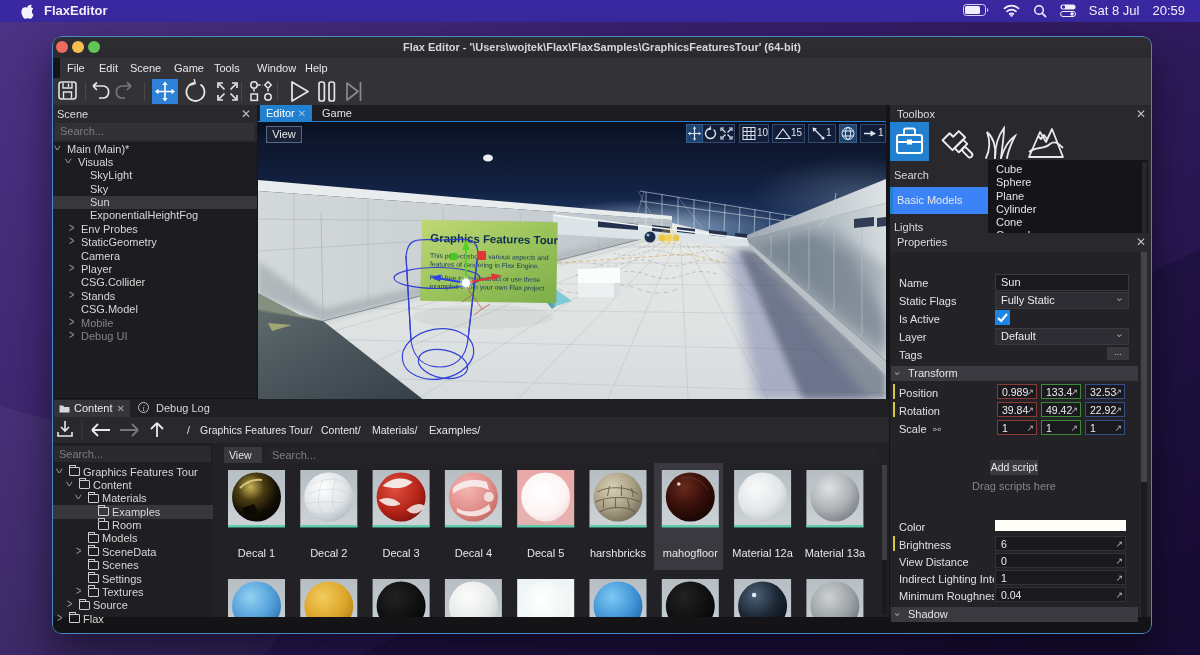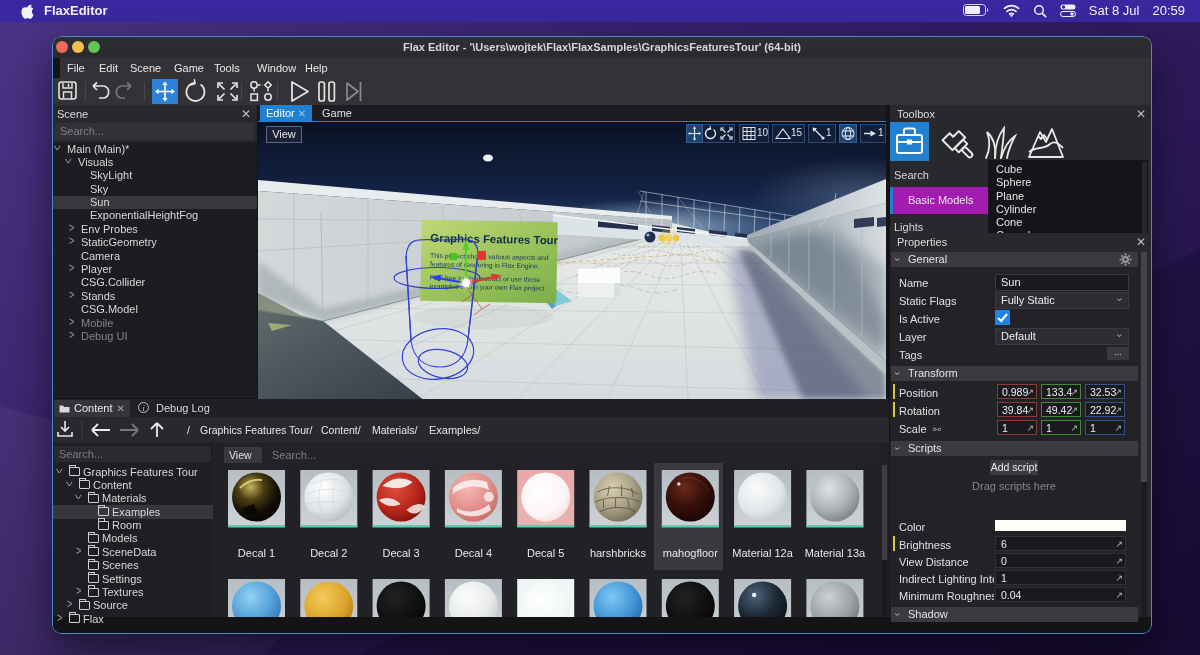--- a/index.html
+++ b/index.html
@@ -516,47 +516,29 @@
         <path d="M19 34 C22 24 27 16 33 12 C29 20 26 28 25 34"></path>
       </g>
 
       <g transform="translate(136,2)" stroke="#e8e8e8" stroke-width="1.8" fill="none" stroke-linejoin="round">
         <path d="M3 33 L14 8 L20 18 L26 5 L37 33 Z"></path>
         <path d="M3 28 C10 22 18 26 24 20 C29 16 33 20 37 24"></path>
         <path d="M12 12 L15 15 L18 11 L21 15"></path>
       </g>
     </svg>
     <div style="position:absolute;left:4px;top:64px;color:#d8d8d8;font-size:11px">Search</div>
-    <div style="position:absolute;left:0;top:82px;width:100px;height:27px;background:#a21caf;border-left:3px solid #2180d0;color:#e8e8e8;font-size:11px;line-height:27px;padding-left:15px">Basic Models</div>
+    <div style="position:absolute;left:0;top:82px;width:100px;height:27px;background:#3b82f6;border-left:3px solid #2180d0;color:#e8e8e8;font-size:11px;line-height:27px;padding-left:4px">Basic Models</div>
     <div style="position:absolute;left:4px;top:116px;color:#d8d8d8;font-size:11px">Lights</div>
     <div style="position:absolute;left:98px;top:55px;width:160px;height:73px;background:#151418;color:#e4e4e4;font-size:11px;overflow:hidden">
       <div style="padding:3px 0 0 8px;line-height:13.3px">Cube<br>Sphere<br>Plane<br>Cylinder<br>Cone<br>Capsul</div>
       <div style="position:absolute;right:1px;top:2px;width:5px;height:71px;background:#27262b"></div>
     </div>
     <div style="position:absolute;left:7px;top:131px;color:#dcdcdc;font-size:11px">Properties</div>
     <div style="position:absolute;right:5px;top:130px;color:#c0c0c0;font-size:12px">✕</div>
     <div id="props" style="position:absolute;left:0;top:147px;width:250px;height:365px;background:#232227;color:#e0e0e0;font-size:11px">
-      <div class="phead" style="top:0"><span class="pchev">›</span>General
-        <svg width="13" height="13" style="position:absolute;right:6px;top:1px">
-            <g fill="#9a9aa0">
-              <circle cx="6.5" cy="6.5" r="3.4"></circle>
-              <circle cx="6.5" cy="6.5" r="1.4" fill="#3b3a40"></circle>
-              <g stroke="#9a9aa0" stroke-width="1.8">
-                <line x1="6.5" y1="0.5" x2="6.5" y2="2.5"></line>
-                <line x1="6.5" y1="10.5" x2="6.5" y2="12.5"></line>
-                <line x1="0.5" y1="6.5" x2="2.5" y2="6.5"></line>
-                <line x1="10.5" y1="6.5" x2="12.5" y2="6.5"></line>
-                <line x1="2.3" y1="2.3" x2="3.7" y2="3.7"></line>
-                <line x1="9.3" y1="9.3" x2="10.7" y2="10.7"></line>
-                <line x1="2.3" y1="10.7" x2="3.7" y2="9.3"></line>
-                <line x1="9.3" y1="3.7" x2="10.7" y2="2.3"></line>
-              </g>
-            </g>
-          </svg>
-      </div>
       <div class="plbl" style="top:25px">Name</div>
       <div class="pfield" style="top:22px;width:134px">Sun</div>
       <div class="plbl" style="top:43px">Static Flags</div>
       <div class="pfield pdrop" style="top:40px;width:134px">Fully Static<span class="ddc">⌄</span></div>
       <div class="plbl" style="top:61px">Is Active</div>
       <div style="position:absolute;left:105px;top:58px;width:15px;height:15px;background:#1c86e8"><svg width="15" height="15">
             <path d="M3 8 L6.2 11 L12 4" stroke="#fff" stroke-width="2" fill="none"></path>
           </svg></div>
       <div class="plbl" style="top:79px">Layer</div>
       <div class="pfield pdrop" style="top:76px;width:134px">Default<span class="ddc">⌄</span></div>
@@ -570,21 +552,20 @@
       <div class="vf vz" style="top:132px;left:195px">32.53<span class="varr">↗</span></div>
       <div class="ybar" style="top:150px"></div>
       <div class="plbl" style="top:153px">Rotation</div>
       <div class="vf vx" style="top:150px;left:107px">39.84<span class="varr">↗</span></div>
       <div class="vf vy" style="top:150px;left:151px">49.42<span class="varr">↗</span></div>
       <div class="vf vz" style="top:150px;left:195px">22.92<span class="varr">↗</span></div>
       <div class="plbl" style="top:171px">Scale&nbsp;&nbsp;<span style="color:#9a9aa0;font-size:10px">⚯</span></div>
       <div class="vf vx" style="top:168px;left:107px">1<span class="varr">↗</span></div>
       <div class="vf vy" style="top:168px;left:151px">1<span class="varr">↗</span></div>
       <div class="vf vz" style="top:168px;left:195px">1<span class="varr">↗</span></div>
-      <div class="phead" style="top:189px"><span class="pchev">›</span>Scripts</div>
       <div style="position:absolute;left:100px;top:208px;width:48px;height:15px;background:#3b3a41;color:#e8e8e8;font-size:10.5px;text-align:center;line-height:15px">Add script</div>
       <div style="position:absolute;left:0;top:228px;width:248px;color:#87868d;font-size:11px;text-align:center">Drag scripts here</div>
       <div class="plbl" style="top:269px">Color</div>
       <div style="position:absolute;left:105px;top:268px;width:131px;height:11px;background:#fffef8"></div>
       <div class="ybar" style="top:284px"></div>
       <div class="plbl" style="top:287px">Brightness</div>
       <div class="lf" style="top:284px">6<span class="varr">↗</span></div>
       <div class="plbl" style="top:304px">View Distance</div>
       <div class="lf" style="top:301px">0<span class="varr">↗</span></div>
       <div class="plbl" style="top:321px">Indirect Lighting Inte</div>

